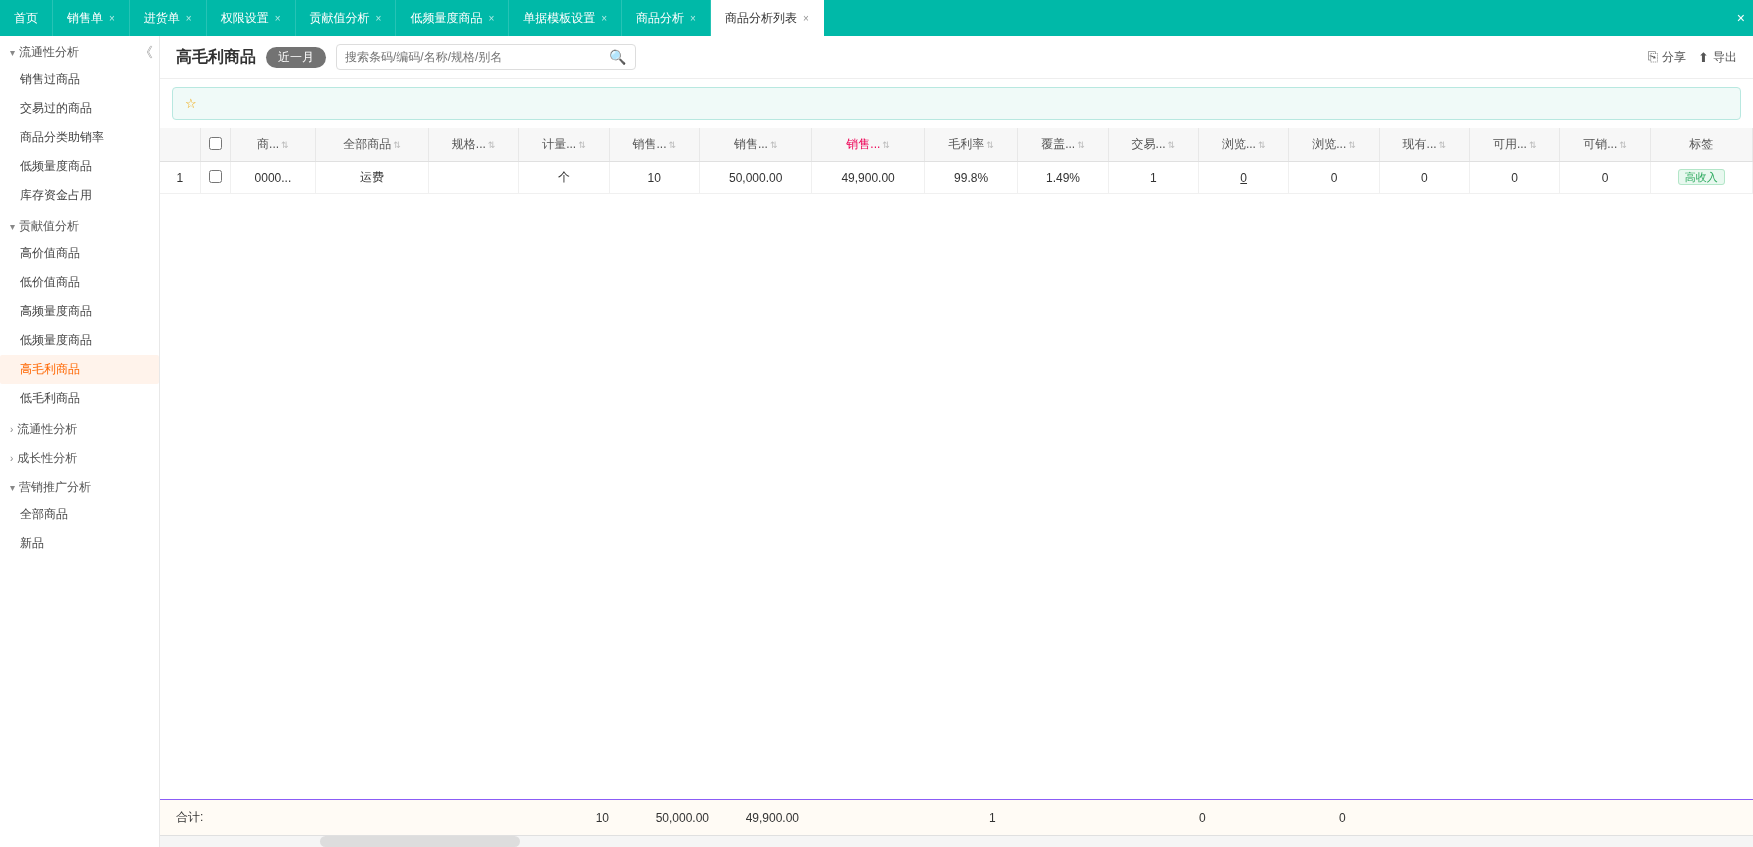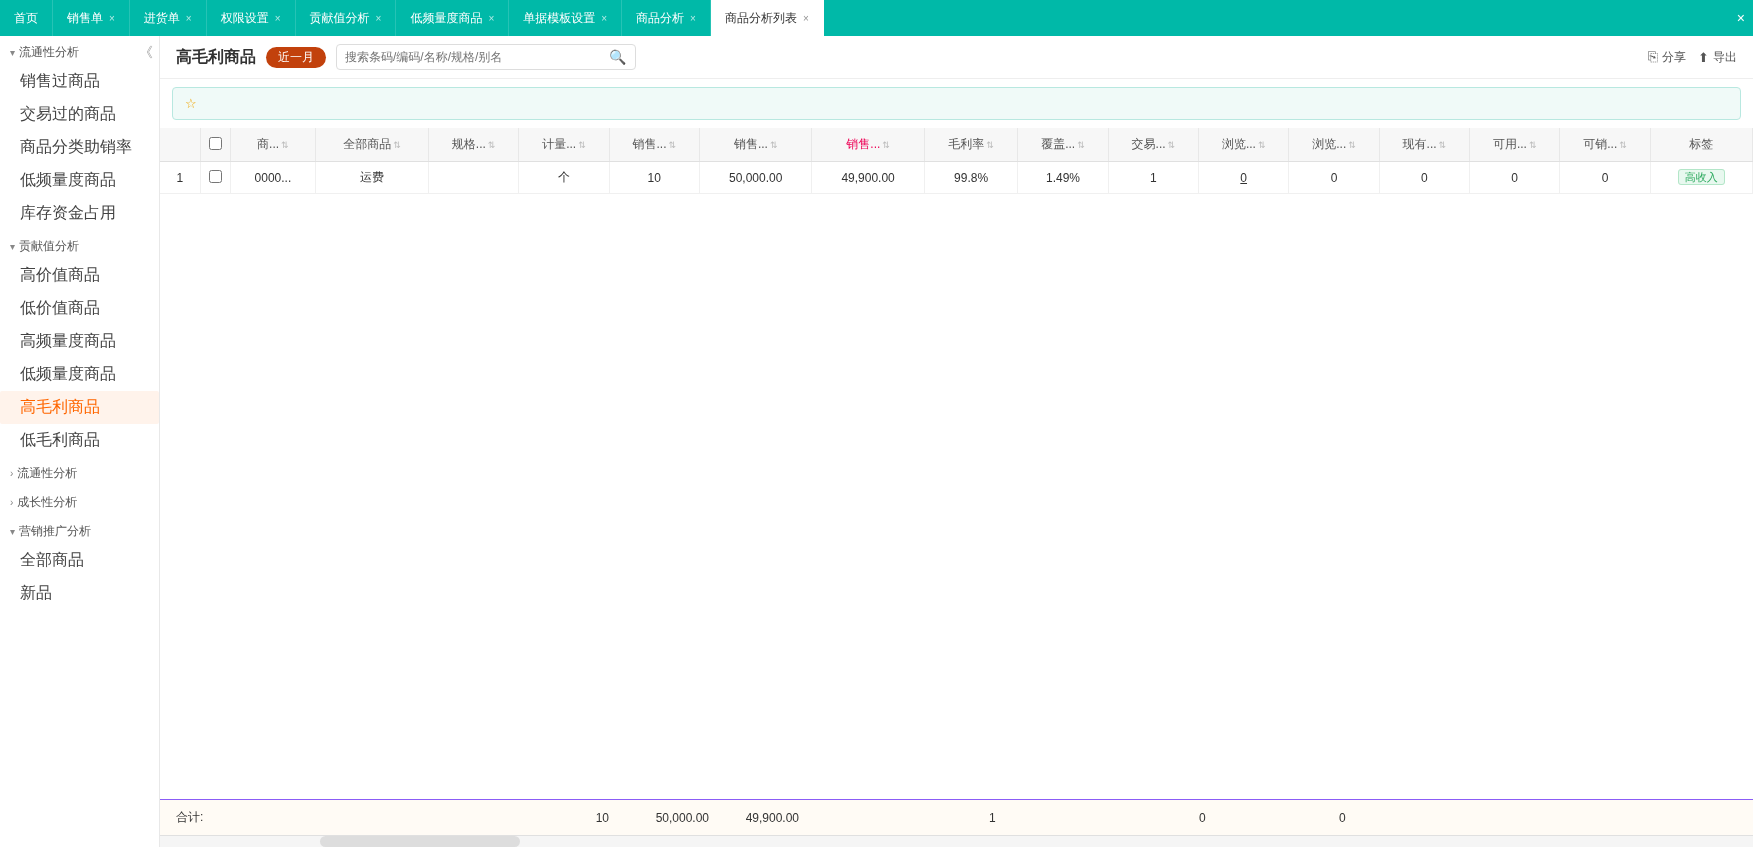--- a/index.html
+++ b/index.html
@@ -77,21 +77,21 @@
       color: #555;
       cursor: pointer;
     }
     .sidebar-group-header .arrow {
       margin-right: 4px;
       font-size: 10px;
       color: #888;
     }
     .sidebar-item {
       padding: 6px 10px 6px 20px;
-      font-size: 16px;
+      font-size: 12px;
       color: #444;
       cursor: pointer;
       white-space: nowrap;
     }
     .sidebar-item.active {
       background: #fff3eb;
       color: #f60;
       border-radius: 2px;
     }
 
@@ -112,21 +112,21 @@
       border-bottom: 1px solid #eee;
       gap: 10px;
       flex-shrink: 0;
     }
     .content-title {
       font-size: 16px;
       font-weight: bold;
       color: #333;
     }
     .filter-btn {
-      background: #c2410c;
+      background: #737373;
       color: #fff;
       border: none;
       border-radius: 12px;
       padding: 2px 12px;
       font-size: 12px;
       cursor: pointer;
     }
     .search-box {
       display: flex;
       align-items: center;

